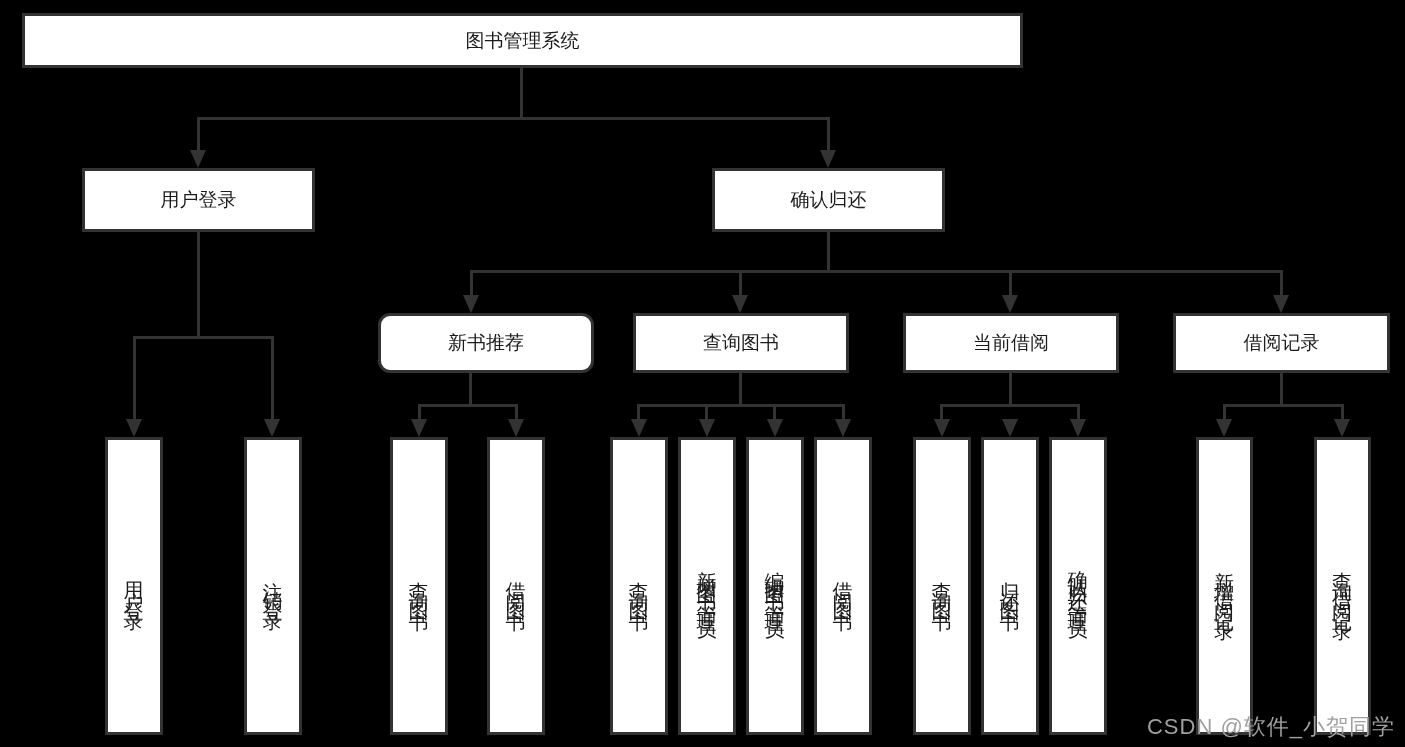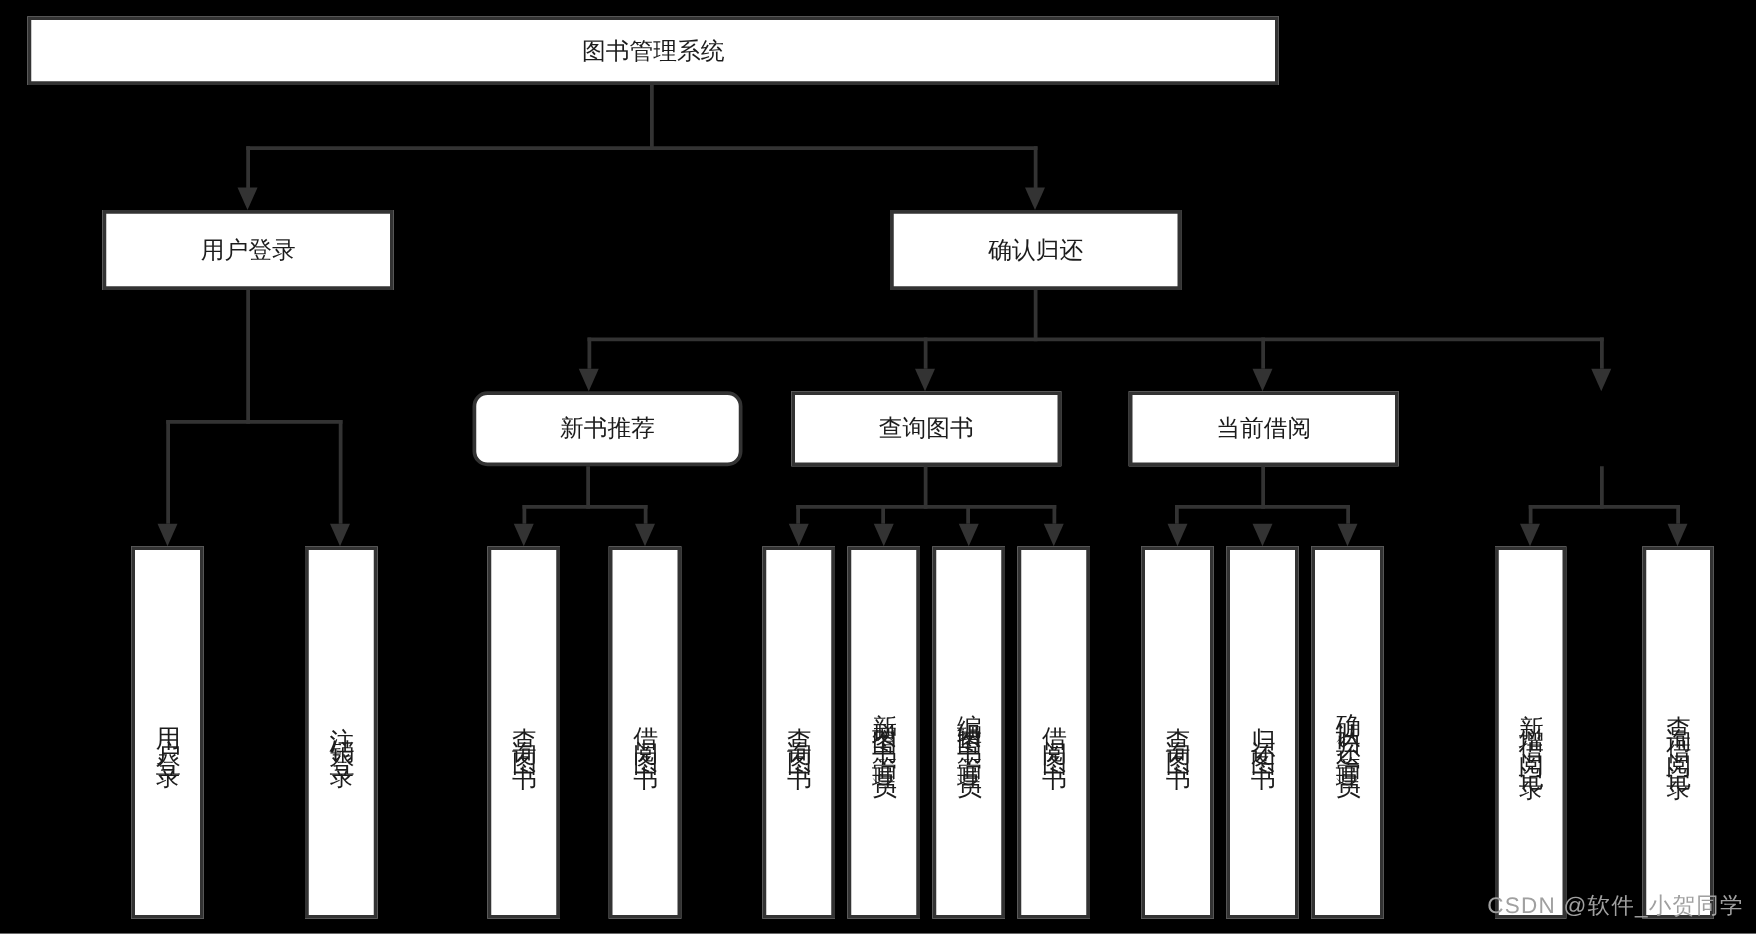--- a/index.html
+++ b/index.html
@@ -7,21 +7,21 @@
          font-family:"Liberation Sans",sans-serif;}
   .box{position:absolute;box-sizing:border-box;border:3px solid #333333;background:#ffffff;
        display:flex;align-items:center;justify-content:center;
        font-size:19px;color:#1c1c1c;text-align:center;}
   .vbox{writing-mode:vertical-rl;font-size:20px;letter-spacing:10px;line-height:1;}
   .hline{position:absolute;height:3px;background:#333333;}
   .vline{position:absolute;width:3px;background:#333333;}
   .arrow{position:absolute;width:0;height:0;
          border-left:8px solid transparent;border-right:8px solid transparent;
          border-top:18px solid #333333;}
-  .watermark{position:absolute;top:712px;right:10px;font-size:18px;color:#a0a0a0;
+  .watermark{position:absolute;top:712px;right:10px;font-size:22px;color:#a0a0a0;
              letter-spacing:1px;z-index:6;}
 </style>
 </head>
 <body>
 
 <div class="stage">
 
   <div class="box" style="left:22px;top:13px;width:1001px;height:55px;">
     <span>图书管理系统</span>
   </div>
@@ -59,20 +59,23 @@
   <div class="arrow" style="left:1273px;top:295px;"></div>
 
   <div class="box" style="left:378px;top:313px;width:216px;height:60px;border-radius:12px;">
     <span>新书推荐</span>
   </div>
   <div class="box" style="left:633px;top:313px;width:216px;height:60px;">
     <span>查询图书</span>
   </div>
   <div class="box" style="left:903px;top:313px;width:216px;height:60px;">
     <span>当前借阅</span>
+  </div>
+  <div class="box" style="left:1173px;top:313px;width:217px;height:60px;">
+    <span>借阅记录</span>
   </div>
 
   <div class="vline" style="left:469px;top:373px;height:34px;"></div>
   <div class="hline" style="left:418px;top:404px;width:100px;"></div>
   <div class="vline" style="left:418px;top:404px;height:15px;"></div>
   <div class="vline" style="left:515px;top:404px;height:15px;"></div>
   <div class="arrow" style="left:411px;top:419px;"></div>
   <div class="arrow" style="left:508px;top:419px;"></div>
 
   <div class="vline" style="left:739px;top:373px;height:34px;"></div>

